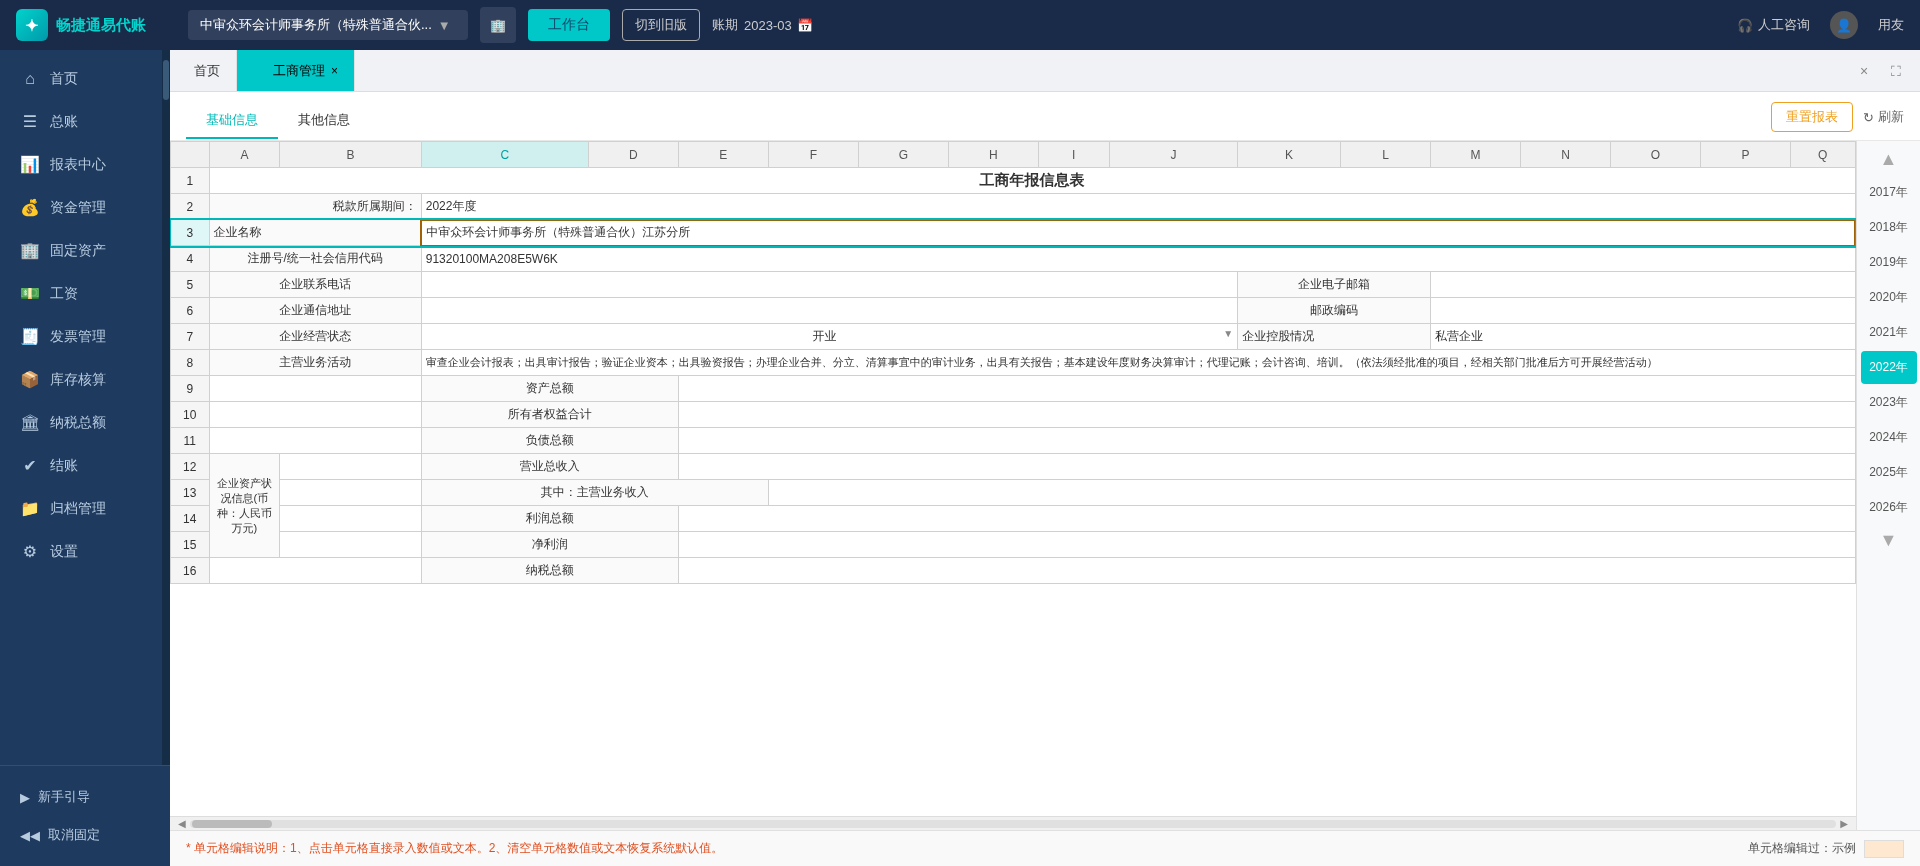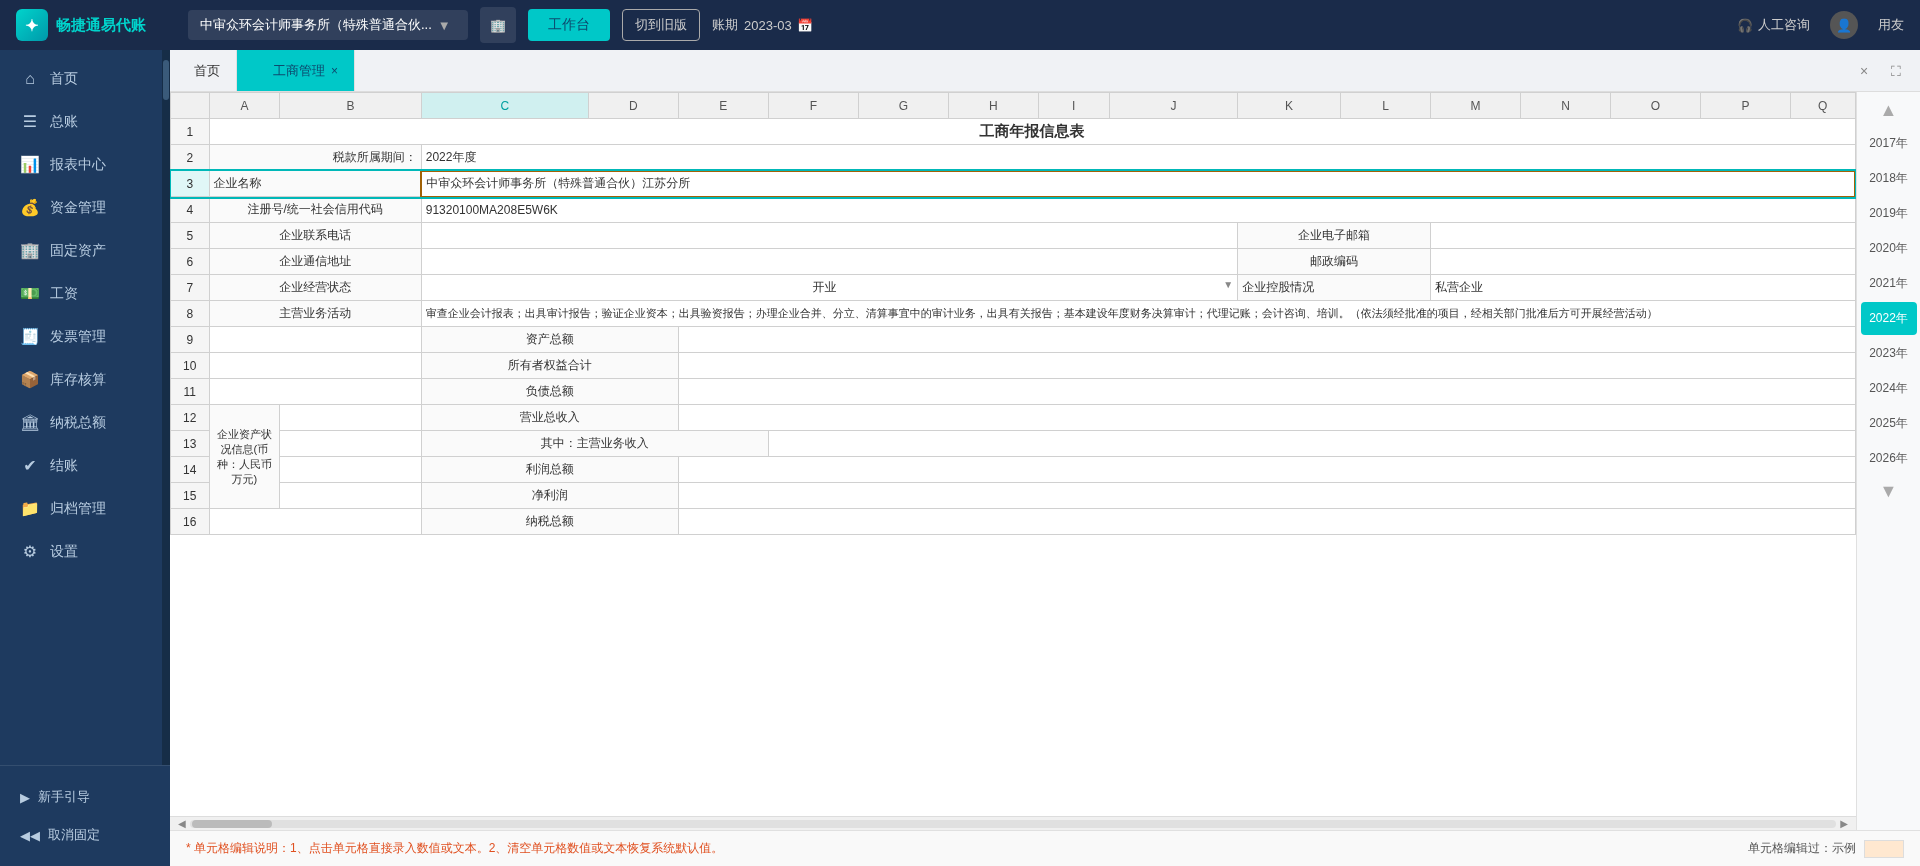--- a/index.html
+++ b/index.html
@@ -30,21 +30,21 @@
     .sidebar-item .si-icon { font-size: 16px; width: 20px; text-align: center; }
     .sidebar-bottom { padding: 12px 0; border-top: 1px solid rgba(255,255,255,0.1); }
     .sidebar-bottom-item { display: flex; align-items: center; gap: 8px; padding: 10px 20px; color: #b8cce0; cursor: pointer; font-size: 13px; }
 
     
     .content { flex: 1; display: flex; flex-direction: column; background: #f5f6f7; overflow: hidden; position: relative; }
 
     
     .tabbar { display: flex; align-items: center; background: #f0f2f5; border-bottom: 1px solid #ddd; padding: 0 8px; flex-shrink: 0; height: 42px; }
     .tab { display: flex; align-items: center; gap: 6px; padding: 0 16px; height: 100%; cursor: pointer; font-size: 13px; color: #666; border-right: 1px solid #e0e0e0; }
-    .tab.active { background: #00c8c8; color: #0c4a6e; padding-left: 36px; }
+    .tab.active { background: #00c8c8; color: #000000; padding-left: 36px; }
     .tab .close-x { font-size: 12px; cursor: pointer; }
     .tab-home { color: #333; }
 
     
     .win-controls { position: absolute; right: 0; top: 0; height: 42px; display: flex; align-items: center; gap: 8px; padding: 0 12px; }
     .win-ctrl { width: 24px; height: 24px; display: flex; align-items: center; justify-content: center; cursor: pointer; color: #888; font-size: 14px; }
 
     
     .panel { flex: 1; background: white; margin: 0; display: flex; flex-direction: column; overflow: hidden; }
 
@@ -227,20 +227,31 @@
         <span class="close-x">×</span>
       </div>
       <div class="win-controls">
         <div class="win-ctrl">×</div>
         <div class="win-ctrl">⛶</div>
       </div>
     </div>
 
     <div class="panel">
 
+      <div class="sub-tabs">
+        <div class="sub-tab active">基础信息</div>
+        <div class="sub-tab">其他信息</div>
+        <div class="sub-tabs-right">
+          <button class="reset-btn">重置报表</button>
+          <button class="refresh-btn">
+            <span>↻</span>
+            <span>刷新</span>
+          </button>
+        </div>
+      </div>
 
       <div class="sheet-container">
         <div class="sheet-main">
           <div class="sheet-scroll">
             <table class="sheet">
               <colgroup>
                 <col class="cw-rn">
                 <col class="cw-a">
                 <col class="cw-b">
                 <col class="cw-c">

